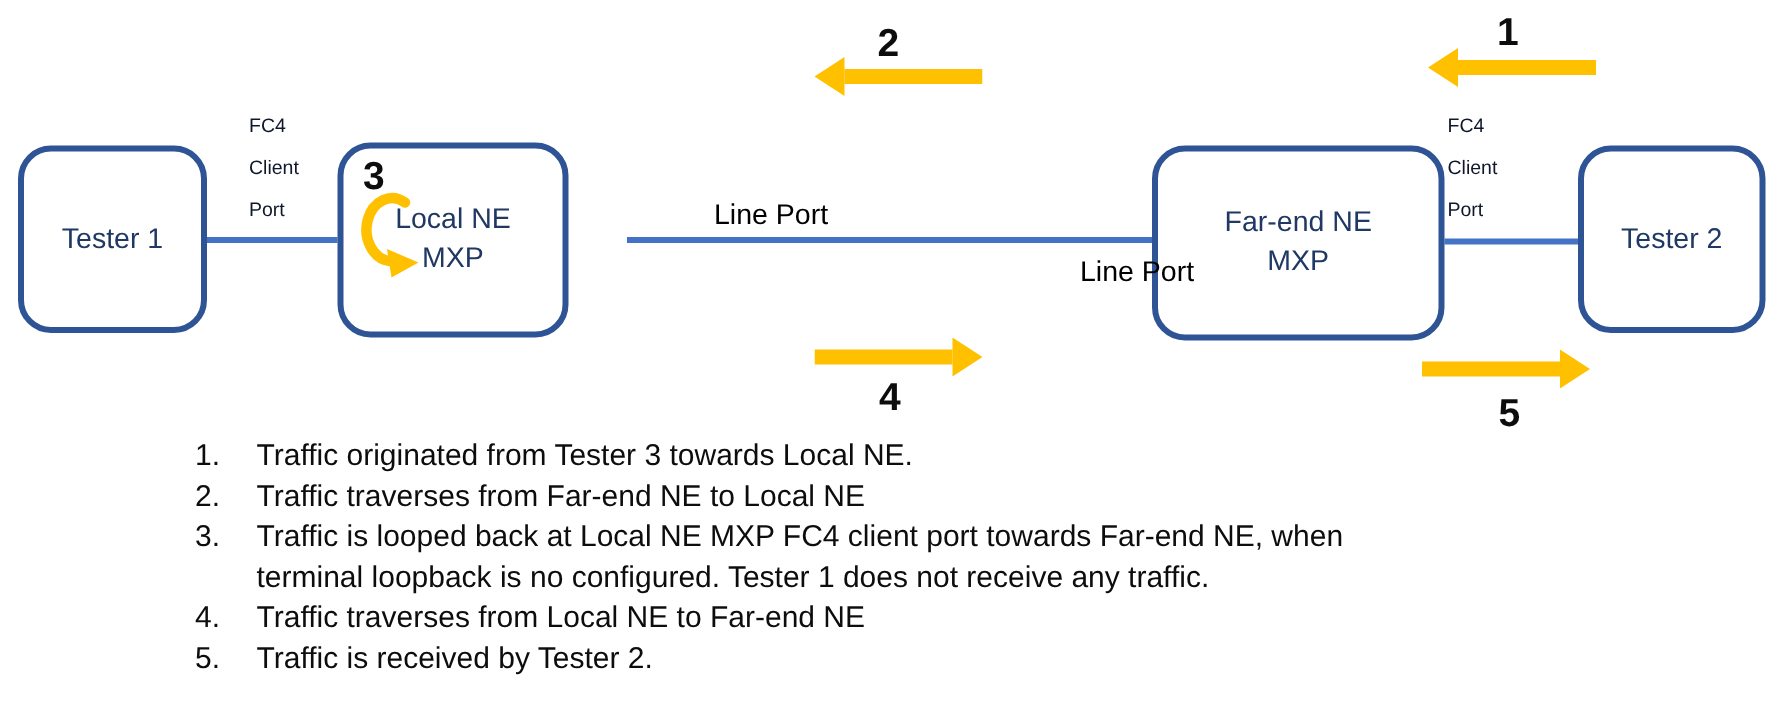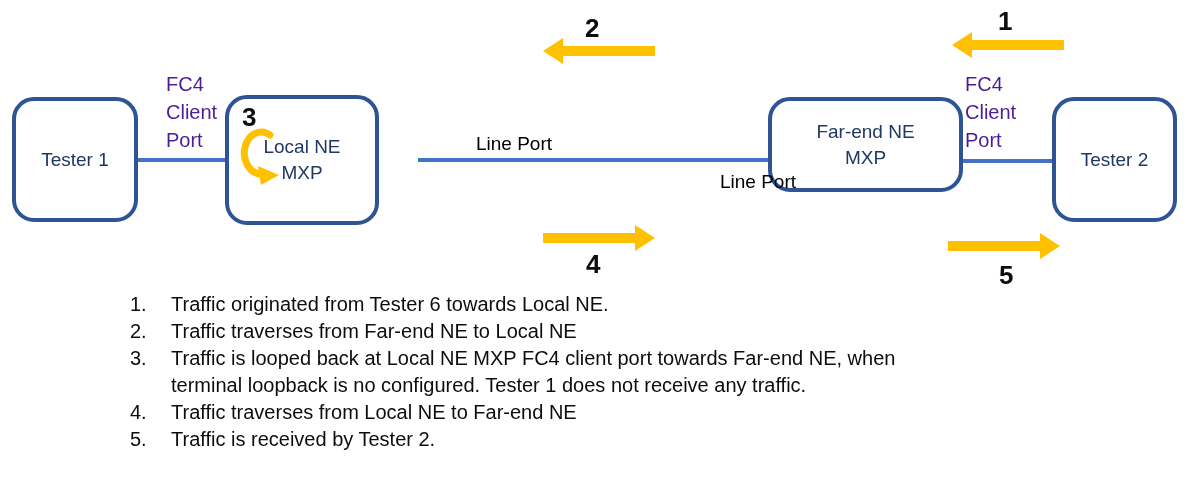--- a/index.html
+++ b/index.html
@@ -3,21 +3,21 @@
 <meta charset="utf-8">
 <style>
   html,body{margin:0;padding:0;background:#fff;}
   .canvas{position:relative;width:1185px;height:479px;background:#fff;
           font-family:"Liberation Sans",sans-serif;overflow:hidden;}
   .node{position:absolute;box-sizing:border-box;border:4px solid #2F5496;
         border-radius:22px;background:#fff;display:flex;flex-direction:column;
         align-items:center;justify-content:center;color:#1F3864;font-size:19px;
         line-height:26px;text-align:center;}
   .conn{position:absolute;height:4px;background:#4472C4;}
-  .port-label{position:absolute;font-size:20px;line-height:28px;color:#4c1d95;white-space:nowrap;}
+  .port-label{position:absolute;font-size:13px;line-height:28px;color:#0f172a;white-space:nowrap;}
   .lp-label{position:absolute;font-size:19px;color:#000;white-space:nowrap;margin-left:48px;}
   .flow-num{position:absolute;font-size:26px;font-weight:bold;color:#0d0d0d;}
   .arrow-svg{position:absolute;display:block;}
   .steps{position:absolute;left:130px;top:291px;font-size:20px;line-height:27px;color:#0d0d0d;}
   .step-row{display:flex;align-items:flex-start;}
   .step-no{flex:0 0 26px;margin-right:15px;}
   .step-text{white-space:pre-line;max-width:830px;}
 </style>
 </head>
 <body>
@@ -30,21 +30,21 @@
 
   <div class="node" style="left:12px;top:97px;width:126px;height:125px;">
     <span>Tester 1</span>
   </div>
 
   <div class="node" style="left:225px;top:95px;width:154px;height:130px;">
     <span>Local NE</span>
     <span>MXP</span>
   </div>
 
-  <div class="node" style="left:768px;top:97px;width:195px;height:95px;">
+  <div class="node" style="left:768px;top:97px;width:195px;height:130px;">
     <span>Far-end NE</span>
     <span>MXP</span>
   </div>
 
   <div class="node" style="left:1052px;top:97px;width:125px;height:125px;">
     <span>Tester 2</span>
   </div>
 
   <div class="port-label" style="left:166px;top:70px;">
     <div>FC4</div>
@@ -88,21 +88,21 @@
   </svg>
 
   <svg class="arrow-svg" style="left:948px;top:233px;" width="112" height="26">
     <rect x="0" y="8" width="92" height="10" fill="#FFC000"></rect>
     <polygon points="92,0 112,13 92,26" fill="#FFC000"></polygon>
   </svg>
 
   <div class="steps">
     <div class="step-row">
       <span class="step-no">1.</span>
-      <span class="step-text">Traffic originated from Tester 6 towards Local NE.</span>
+      <span class="step-text">Traffic originated from Tester 3 towards Local NE.</span>
     </div>
     <div class="step-row">
       <span class="step-no">2.</span>
       <span class="step-text">Traffic traverses from Far-end NE to Local NE</span>
     </div>
     <div class="step-row">
       <span class="step-no">3.</span>
       <span class="step-text">Traffic is looped back at Local NE MXP FC4 client port towards Far-end NE, when
 terminal loopback is no configured. Tester 1 does not receive any traffic.</span>
     </div>

